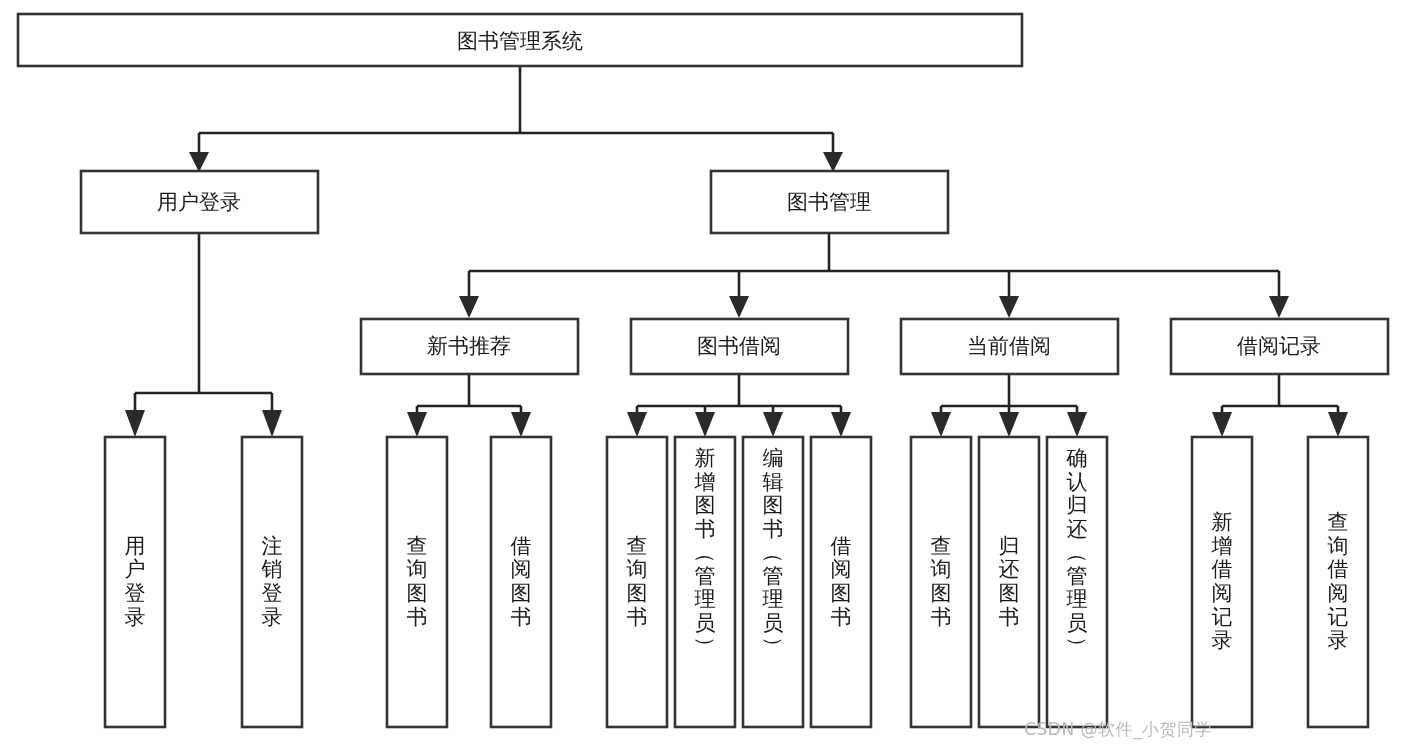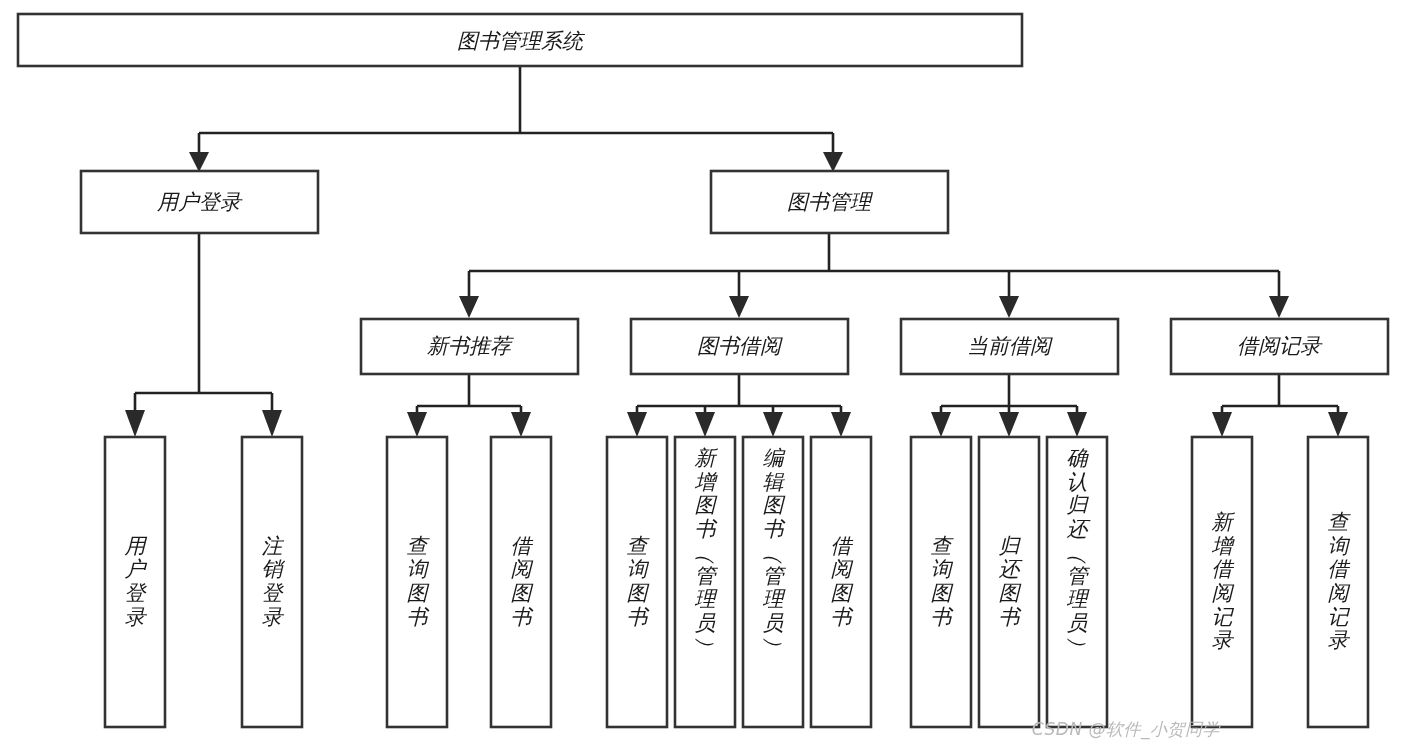--- a/index.html
+++ b/index.html
@@ -12,21 +12,20 @@
     width: 1405px;
     height: 747px;
     font-family: "DejaVu Sans", "Liberation Sans", sans-serif;
     overflow: hidden;
   }
   #diagram-root {
     position: relative;
     width: 1228px;
     height: 747px;
     background: #ffffff;
-    font-style: italic;
   }
   svg.flow {
     position: absolute;
     top: 0;
     left: 0;
     width: 1405px;
     height: 747px;
     display: block;
   }
   .node-box {
@@ -46,21 +45,21 @@
   }
   .node-label-h {
     font-family: "DejaVu Sans", "Liberation Sans", sans-serif;
     font-size: 21px;
     fill: #1a1a1a;
     text-anchor: middle;
     dominant-baseline: middle;
   }
   .watermark-text {
     position: absolute;
-    right: 8px;
+    right: 16px;
     bottom: 6px;
     font-family: "DejaVu Sans", "Liberation Sans", sans-serif;
     font-size: 17px;
     color: #b9b9b9;
     letter-spacing: 0.5px;
     white-space: nowrap;
     user-select: none;
   }
   
   .vlabel {

